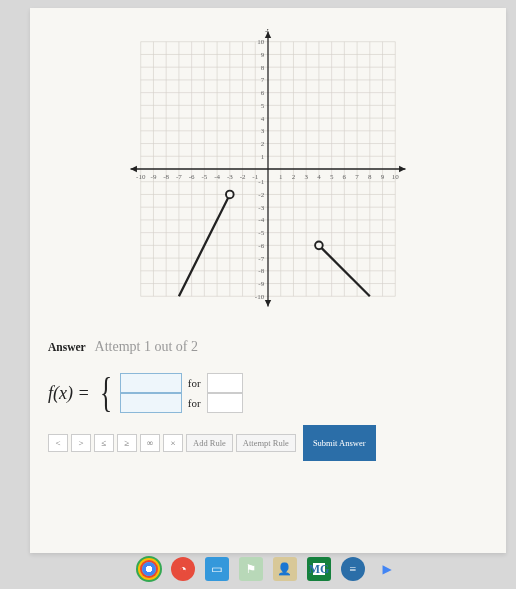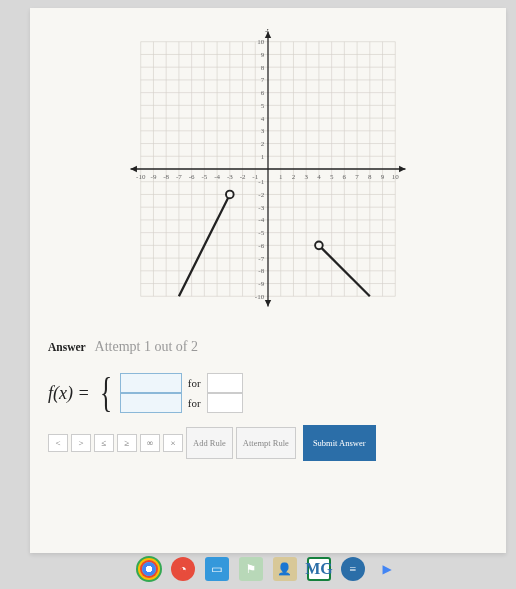--- a/index.html
+++ b/index.html
@@ -103,21 +103,21 @@
       border: 1px solid #ccc;
       background: #fff;
       font-size: 9px;
       color: #777;
       display: flex;
       align-items: center;
       justify-content: center;
       cursor: pointer;
     }
     .action-btn {
-      height: 32px;
+      height: 18px;
       padding: 0 6px;
       border: 1px solid #ccc;
       background: #f5f5f5;
       font-size: 8.5px;
       color: #888;
       display: flex;
       align-items: center;
       cursor: pointer;
     }
     .submit-btn {
@@ -151,21 +151,21 @@
       align-items: center;
       justify-content: center;
       font-size: 12px;
       color: white;
     }
     .tb-chrome { background: radial-gradient(circle, #fff 30%, #4285f4 30%); border-radius: 50%; box-shadow: 0 0 0 2px #ea4335, 0 0 0 4px #fbbc05, 0 0 0 6px #34a853; width:14px; height:14px; margin:5px;}
     .tb-red { background: #e74c3c; border-radius: 50%; }
     .tb-blue { background: #3498db; border-radius: 3px; }
     .tb-green { background: #b8d8b8; border-radius: 3px; }
     .tb-user { background: #d8c898; border-radius: 3px; }
-    .tb-mg { border: 2px solid #15803d; color: #2b6ea8; font-weight: bold; border-radius: 3px; font-size:16px; background:#fff; }
+    .tb-mg { border: 6px solid #15803d; color: #2b6ea8; font-weight: bold; border-radius: 3px; font-size:12px; background:#fff; }
     .tb-list { background: #2b6ea8; border-radius: 50%; }
     .tb-play { color: #4285f4; background: transparent; }
   </style>
 </head>
 <body>
 
 <div class="page">
 
   <div class="graph-container">
     <svg class="graph" viewBox="-11 -11 22 22">

